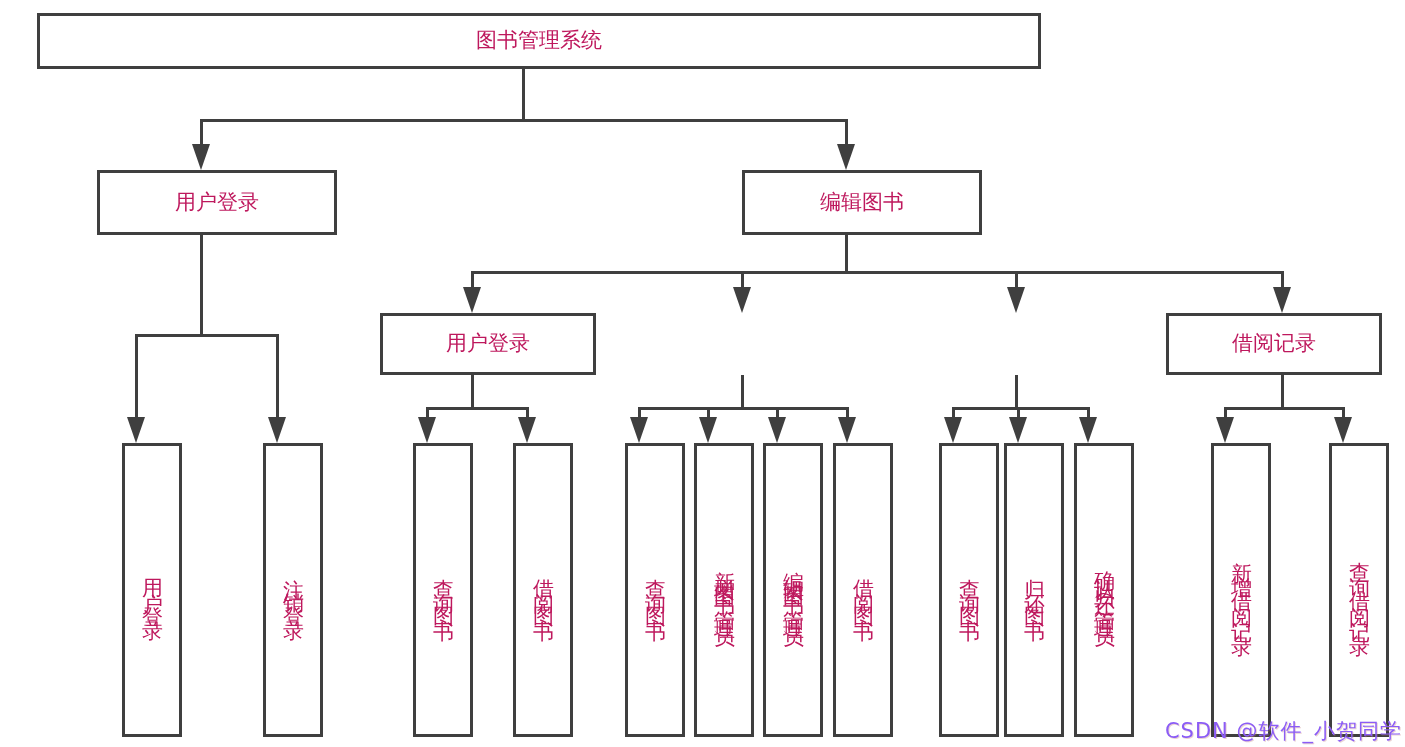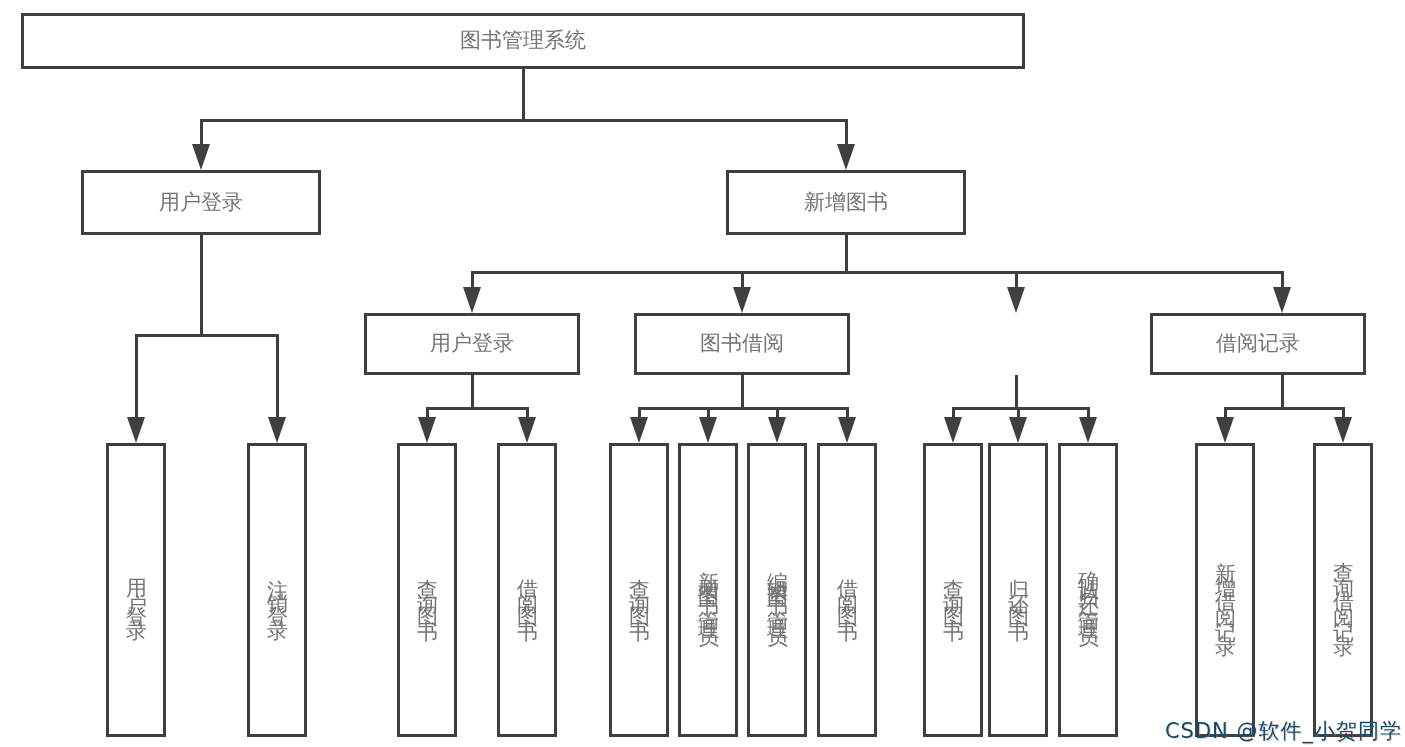--- a/index.html
+++ b/index.html
@@ -2,21 +2,21 @@
 <html><head>
 <meta charset="utf-8">
 <style>
   html,body{margin:0;padding:0;background:#fff;}
   body{font-family:"DejaVu Sans","Liberation Sans",sans-serif;}
   .canvas{position:relative;width:1405px;height:747px;background:#fff;overflow:hidden;}
   .connectors{position:absolute;left:0;top:0;width:1405px;height:747px;}
   .node{
     position:absolute;box-sizing:border-box;background:#fff;
     border:3px solid #3f3f3f;display:flex;align-items:center;justify-content:center;
-    color:#737373;font-size:21px;line-height:1.2;z-index:2;
+    color:#be185d;font-size:21px;line-height:1.2;z-index:2;margin-left:16px;
   }
   .node-root{left:21px;top:13px;width:1004px;height:56px;}
   .lvl2{top:170px;width:240px;height:65px;}
   .n-ul{left:81px;} .n-bm{left:726px;}
   .lvl3{top:313px;width:216px;height:62px;}
   .n-nb{left:364px;} .n-bb{left:634px;} .n-cb{left:908px;} .n-br{left:1150px;}
   .leaf{top:443px;width:60px;height:294px;}
   .leaf > span{
     writing-mode:vertical-rl;text-orientation:mixed;
     font-size:21px;line-height:1;white-space:nowrap;
@@ -24,21 +24,21 @@
   .v4 > span{letter-spacing:14px;}
   .v6 > span{letter-spacing:15px;}
   .v9 > span{letter-spacing:8px;}
   .x-a1{left:106px;} .x-a2{left:247px;}
   .x-b1{left:397px;} .x-b2{left:497px;}
   .x-c1{left:609px;} .x-c2{left:678px;} .x-c3{left:747px;} .x-c4{left:817px;}
   .x-d1{left:923px;} .x-d2{left:988px;} .x-d3{left:1058px;}
   .x-e1{left:1195px;} .x-e2{left:1313px;}
   .watermark{
     position:absolute;right:3px;bottom:2px;z-index:5;
-    font-size:21px;letter-spacing:1px;color:#0c4a6e;
+    font-size:21px;letter-spacing:1px;color:#8b5cf6;
     text-shadow:1px 1px 0 rgba(196,130,130,.35);
     margin-top:36px;
   }
 </style>
 </head>
 <body>
 
 <div class="canvas">
 
   <svg class="connectors" viewBox="0 0 1405 747" xmlns="http://www.w3.org/2000/svg">
@@ -108,28 +108,25 @@
   </svg>
 
   <div class="node node-root">
     <span>图书管理系统</span>
   </div>
 
   <div class="node lvl2 n-ul">
     <span>用户登录</span>
   </div>
   <div class="node lvl2 n-bm">
-    <span>新增图书</span>
+    <span>编辑图书</span>
   </div>
 
   <div class="node lvl3 n-nb">
     <span>用户登录</span>
-  </div>
-  <div class="node lvl3 n-bb">
-    <span>图书借阅</span>
   </div>
   <div class="node lvl3 n-br">
     <span>借阅记录</span>
   </div>
 
   <div class="node leaf v4 x-a1">
     <span>用户登录</span>
   </div>
   <div class="node leaf v4 x-a2">
     <span>注销登录</span>

